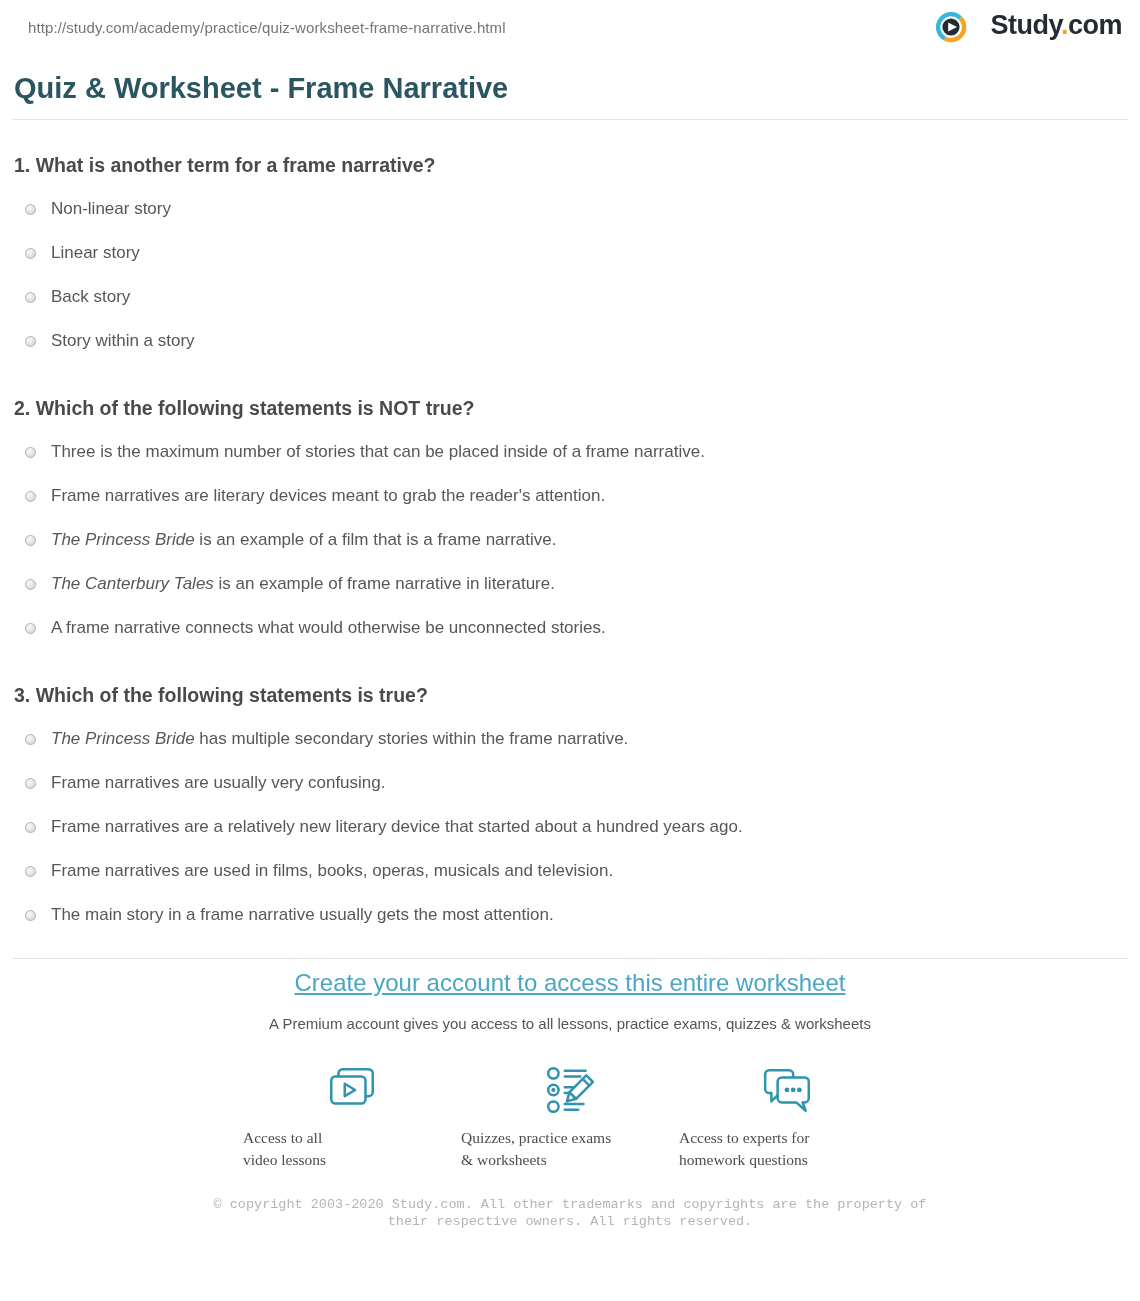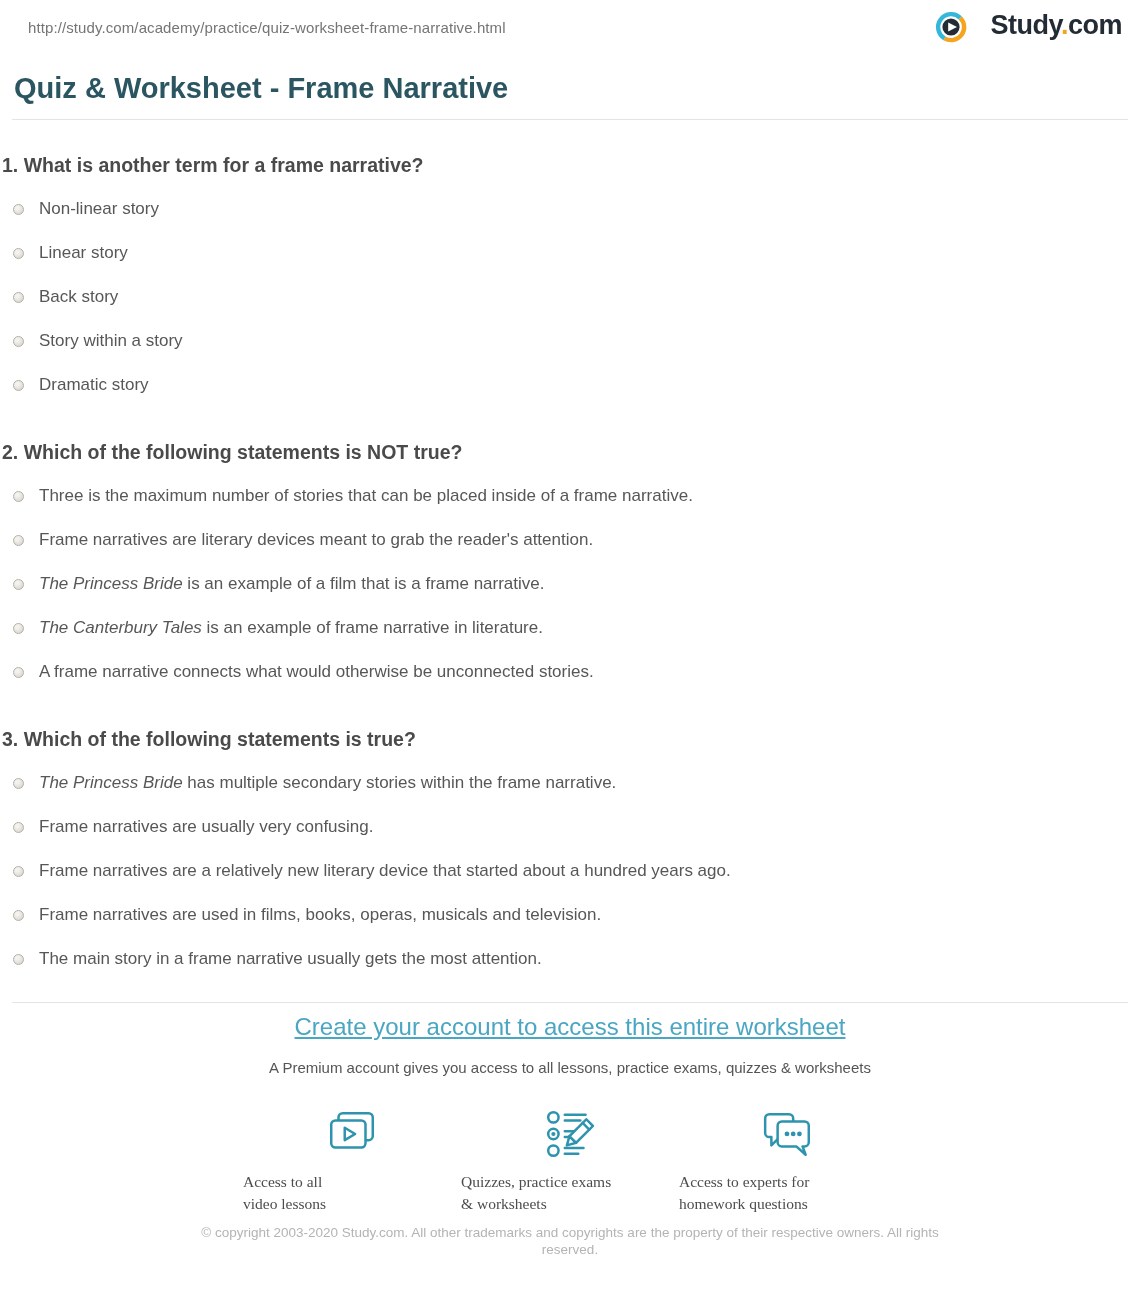--- a/index.html
+++ b/index.html
@@ -43,21 +43,21 @@
     color: #2b5661;
   }
   .divider {
     border: none;
     border-top: 1px solid #e4e4e4;
     margin: 0 12px;
   }
   .divider.bottom { margin-top: 21px; }
 
   
-  .quiz { padding: 0 2px; }
+  .quiz { padding: 0 14px; }
   .question-heading {
     font-size: 19.5px;
     line-height: 26px;
     font-weight: bold;
     color: #4a4a4a;
     margin: 32px 0 9px 0;
   }
   .option {
     display: flex;
     align-items: center;
@@ -101,21 +101,21 @@
   .feature { width: 218px; text-align: left; font-family: Liberation Serif, serif; }
   .feature svg { display: block; margin: 0 auto; }
   .feature-label {
     margin-top: 9px;
     font-size: 15.5px;
     line-height: 22px;
     color: #4d4d4d;
   }
 
   
-  .footer { margin-top: 9px; }
+  .footer { margin-top: 25px; font-family: Liberation Mono, monospace; }
   .copyright {
     margin: 0 auto;
     max-width: 750px;
     text-align: center;
     font-size: 13.5px;
     line-height: 17px;
     color: #b4b4b4;
   }
 </style>
 </head>
@@ -151,24 +151,20 @@
         <span class="radio"></span>
         <span class="opt-label"><i class="work-title"></i><span>Linear story</span></span>
       </div>
       <div class="option">
         <span class="radio"></span>
         <span class="opt-label"><i class="work-title"></i><span>Back story</span></span>
       </div>
       <div class="option">
         <span class="radio"></span>
         <span class="opt-label"><i class="work-title"></i><span>Story within a story</span></span>
-      </div>
-      <div class="option">
-        <span class="radio"></span>
-        <span class="opt-label"><i class="work-title"></i><span>Dramatic story</span></span>
       </div>
     </section>
 
     <section>
       <h2 class="question-heading">2. Which of the following statements is NOT true?</h2>
       <div class="option">
         <span class="radio"></span>
         <span class="opt-label"><i class="work-title"></i><span>Three is the maximum number of stories that can be placed inside of a frame narrative.</span></span>
       </div>
       <div class="option">

